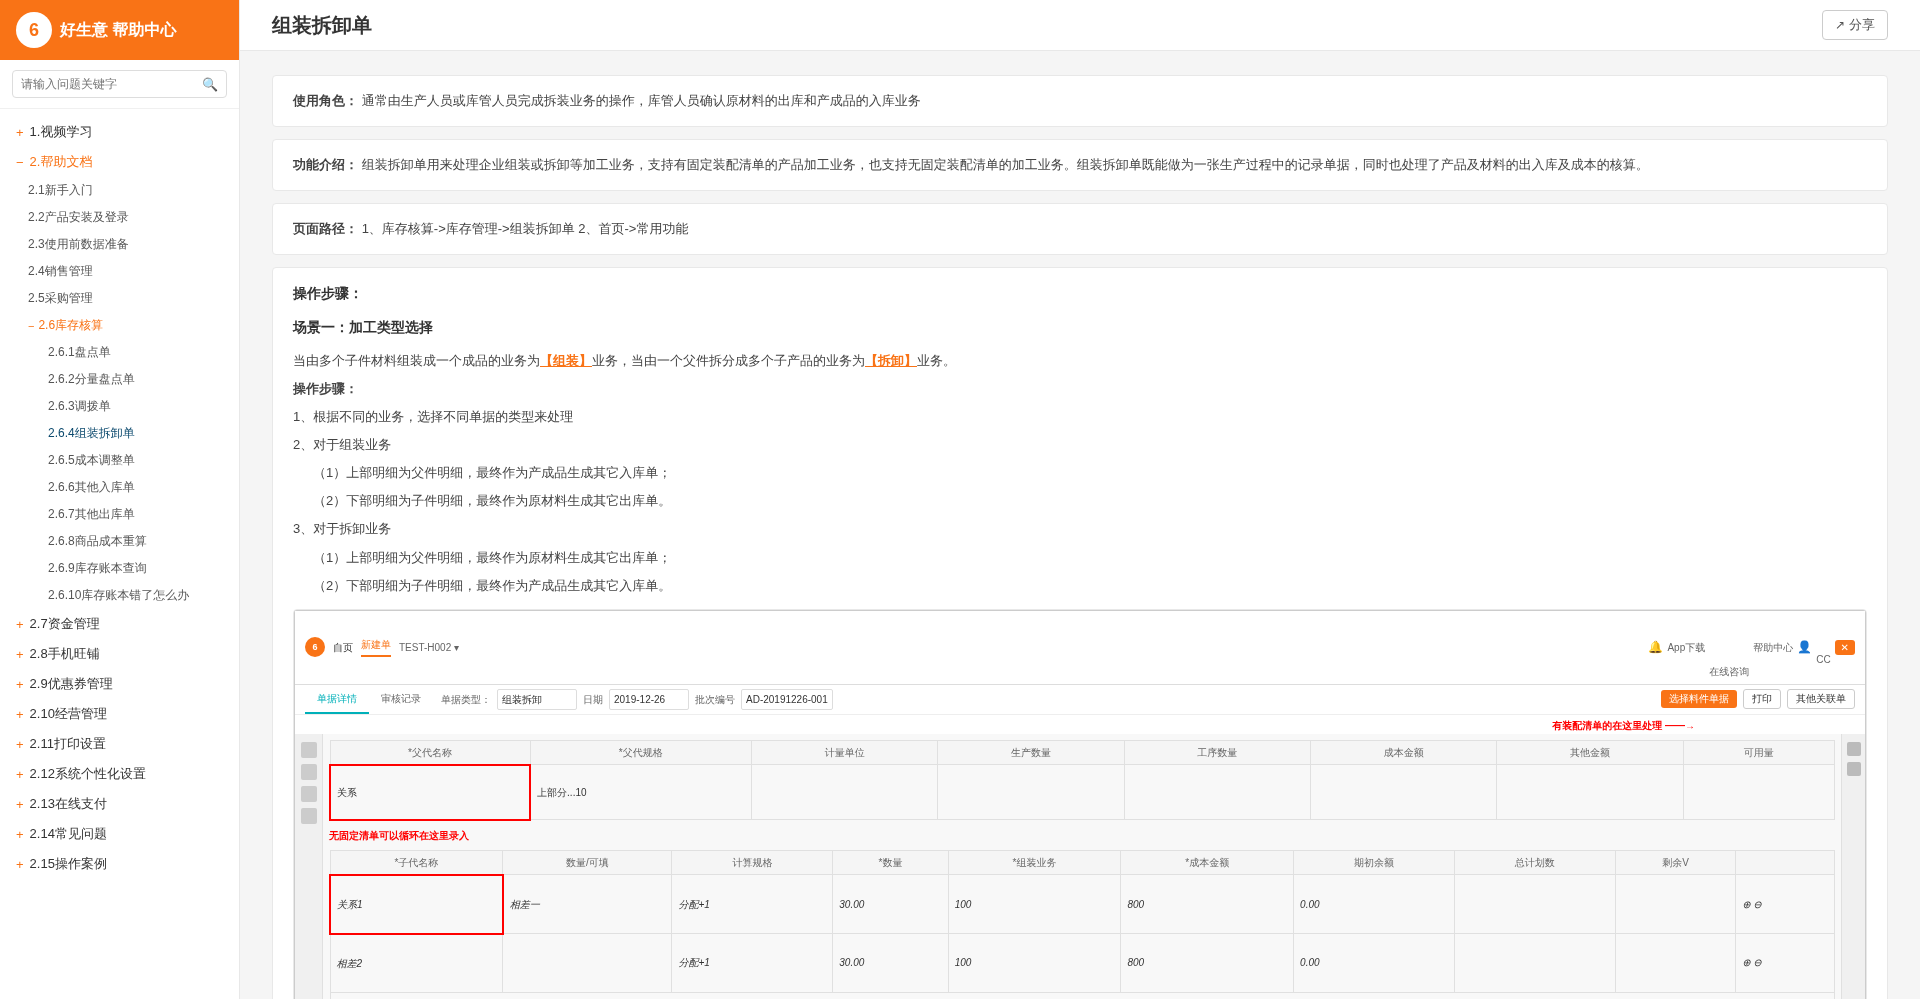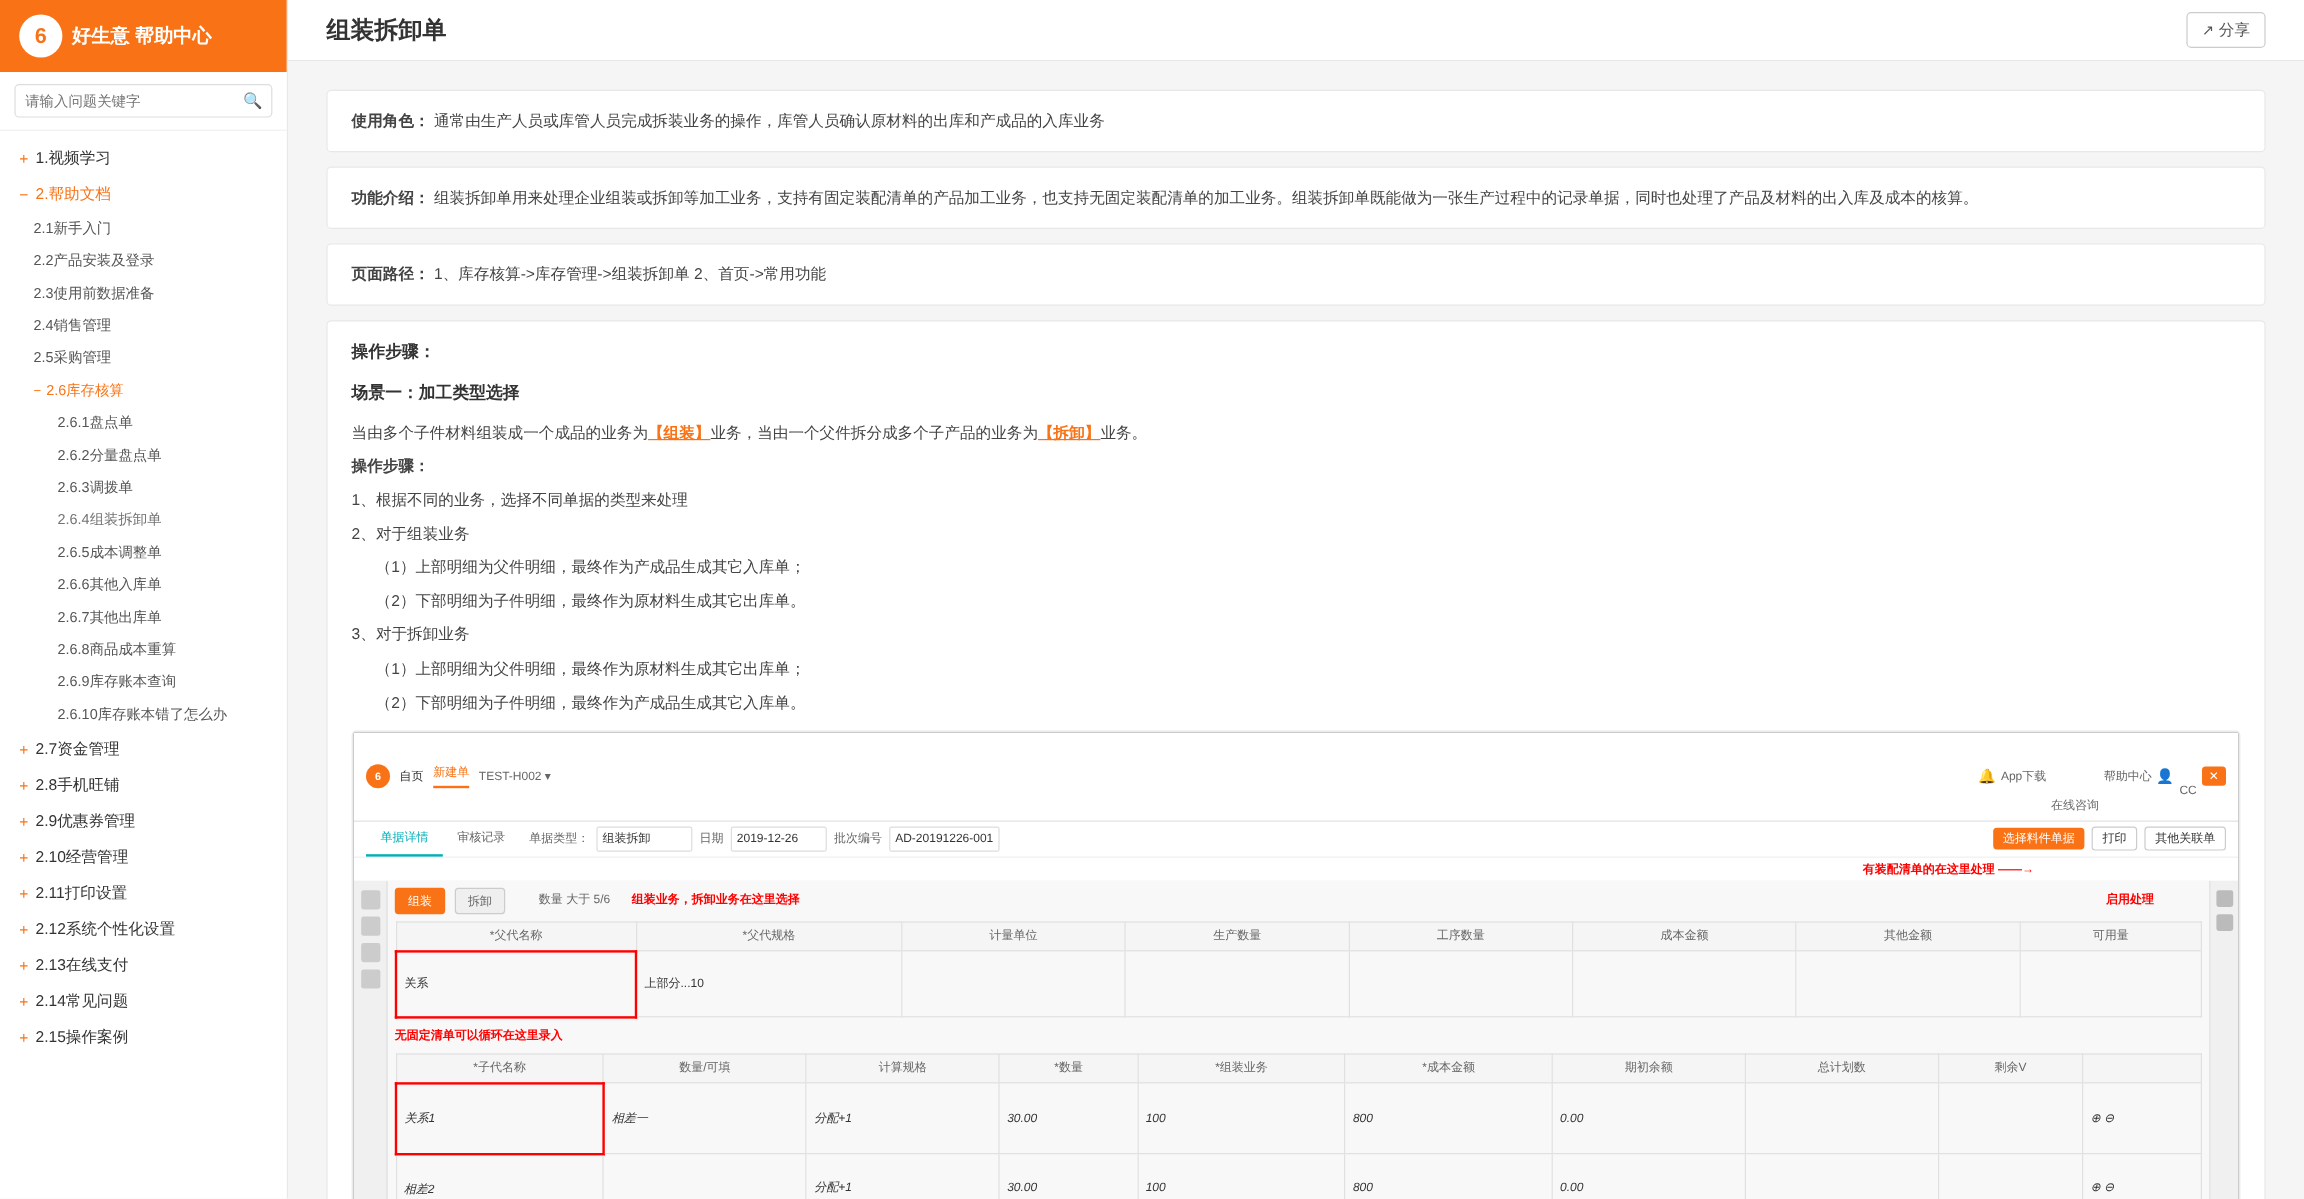--- a/index.html
+++ b/index.html
@@ -245,21 +245,21 @@
         <div class="nav-sub-item">
             <span>2.6.1盘点单</span>
           </div>
         <div class="nav-sub-item">
             <span>2.6.2分量盘点单</span>
           </div>
         <div class="nav-sub-item">
             <span>2.6.3调拨单</span>
           </div>
         <div class="nav-sub-item active" style="color:#f97316;">
-            <span style="color:#737373;">2.6.4组装拆卸单</span>
+            <span style="color:#0c4a6e;">2.6.4组装拆卸单</span>
           </div>
         <div class="nav-sub-item">
             <span>2.6.5成本调整单</span>
           </div>
         <div class="nav-sub-item">
             <span>2.6.6其他入库单</span>
           </div>
         <div class="nav-sub-item">
             <span>2.6.7其他出库单</span>
           </div>
@@ -402,31 +402,20 @@
 
             <div style="width:28px; background:#f0f0f0; border-right:1px solid #e0e0e0; display:flex; flex-direction:column; align-items:center; padding:8px 4px; gap:6px;">
               <div style="width:16px;height:16px;background:#ccc;border-radius:2px;"></div>
               <div style="width:16px;height:16px;background:#ccc;border-radius:2px;"></div>
               <div style="width:16px;height:16px;background:#ccc;border-radius:2px;"></div>
               <div style="width:16px;height:16px;background:#ccc;border-radius:2px;"></div>
             </div>
 
             <div style="flex:1; padding:6px;">
 
-              <div style="display:flex; align-items:center; gap:8px; margin-bottom:6px; position:relative;">
-                <button class="sim-type-btn orange">组装</button>
-                <button class="sim-type-btn">拆卸</button>
-                <div style="display:flex; gap:6px; margin-left:20px; align-items:center;">
-                  <span style="font-size:10px;color:#666;">数量 大于 5/6</span>
-                </div>
-
-                <div style="color:red; font-size:10px; font-weight:bold; margin-left:10px;">组装业务，拆卸业务在这里选择</div>
-
-                <div style="color:red; font-size:10px; font-weight:bold; margin-left: auto; padding-right:40px;">启用处理</div>
-              </div>
 
               <table class="sim-table">
                 <thead>
                   <tr>
                     <th>*父代名称</th>
                     <th>*父代规格</th>
                     <th>计量单位</th>
                     <th>生产数量</th>
                     <th>工序数量</th>
                     <th>成本金额</th>

